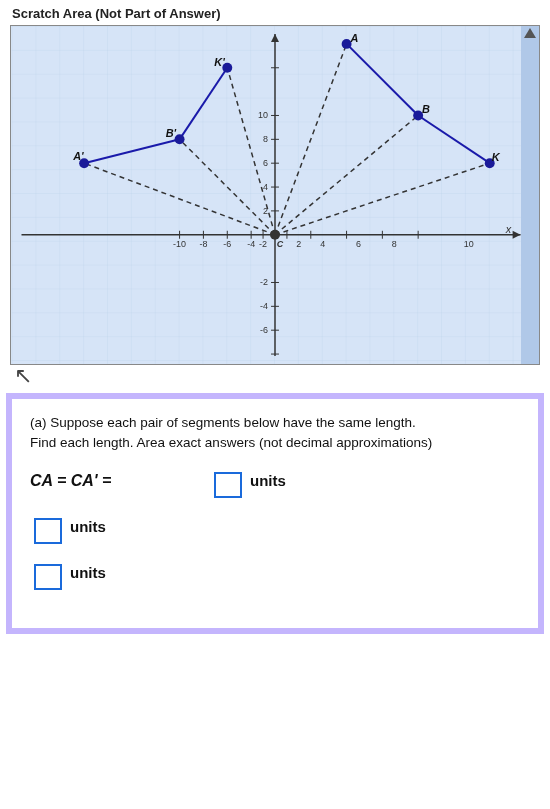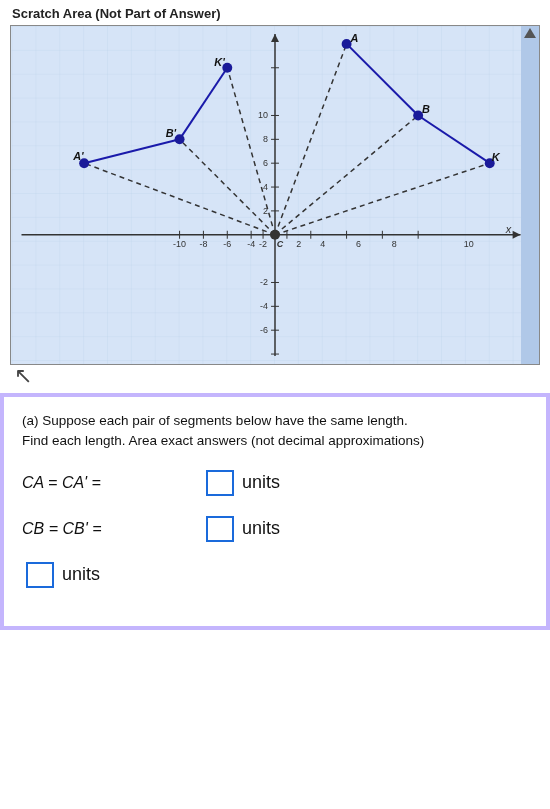--- a/index.html
+++ b/index.html
@@ -65,58 +65,58 @@
       height: 28px;
       display: flex;
       align-items: flex-end;
       padding-left: 14px;
       padding-bottom: 4px;
     }
 
     
     .answer-section {
       background: #fff;
-      border: 4px solid #c4b5fd;
-      margin: 0 0;
+      border: 6px solid #c4b5fd;
+      margin: 0 6px;
       padding: 14px 18px 18px 18px;
     }
 
     .answer-section .instructions {
       font-size: 13.5px;
       color: #111;
       margin-bottom: 18px;
       line-height: 1.5;
     }
 
     .equation-row {
       display: flex;
-      align-items: center;
       margin-bottom: 20px;
       font-size: 16px;
       color: #111;
+      font-weight: bold;
     }
 
     .equation-row .eq-text {
       font-style: italic;
       font-size: 16px;
       min-width: 180px;
     }
 
     .answer-box {
       width: 28px;
       height: 26px;
       border: 2px solid #1a6adb;
       background: #fff;
       display: inline-block;
       vertical-align: middle;
       margin: 0 4px;
     }
 
     .units-label {
-      font-size: 18px;
+      font-size: 15px;
       margin-left: 4px;
     }
 
     
   </style>
 </head>
 <body>
 
 <div class="scratch-header">
   <span>Scratch Area (Not Part of Answer)</span>
@@ -257,23 +257,20 @@
 
   <div class="equation-row">
     <span class="eq-text">
       <i>CA</i> = <i>CA'</i> =
     </span>
     <span class="answer-box"></span>
     <span class="units-label">units</span>
   </div>
 
   <div class="equation-row">
-    <span class="eq-text">
-      <i>CB</i> = <i>CB'</i> =
-    </span>
     <span class="answer-box"></span>
     <span class="units-label">units</span>
   </div>
 
   <div class="equation-row">
     <span class="answer-box"></span>
     <span class="units-label">units</span>
   </div>
 </div>
 

